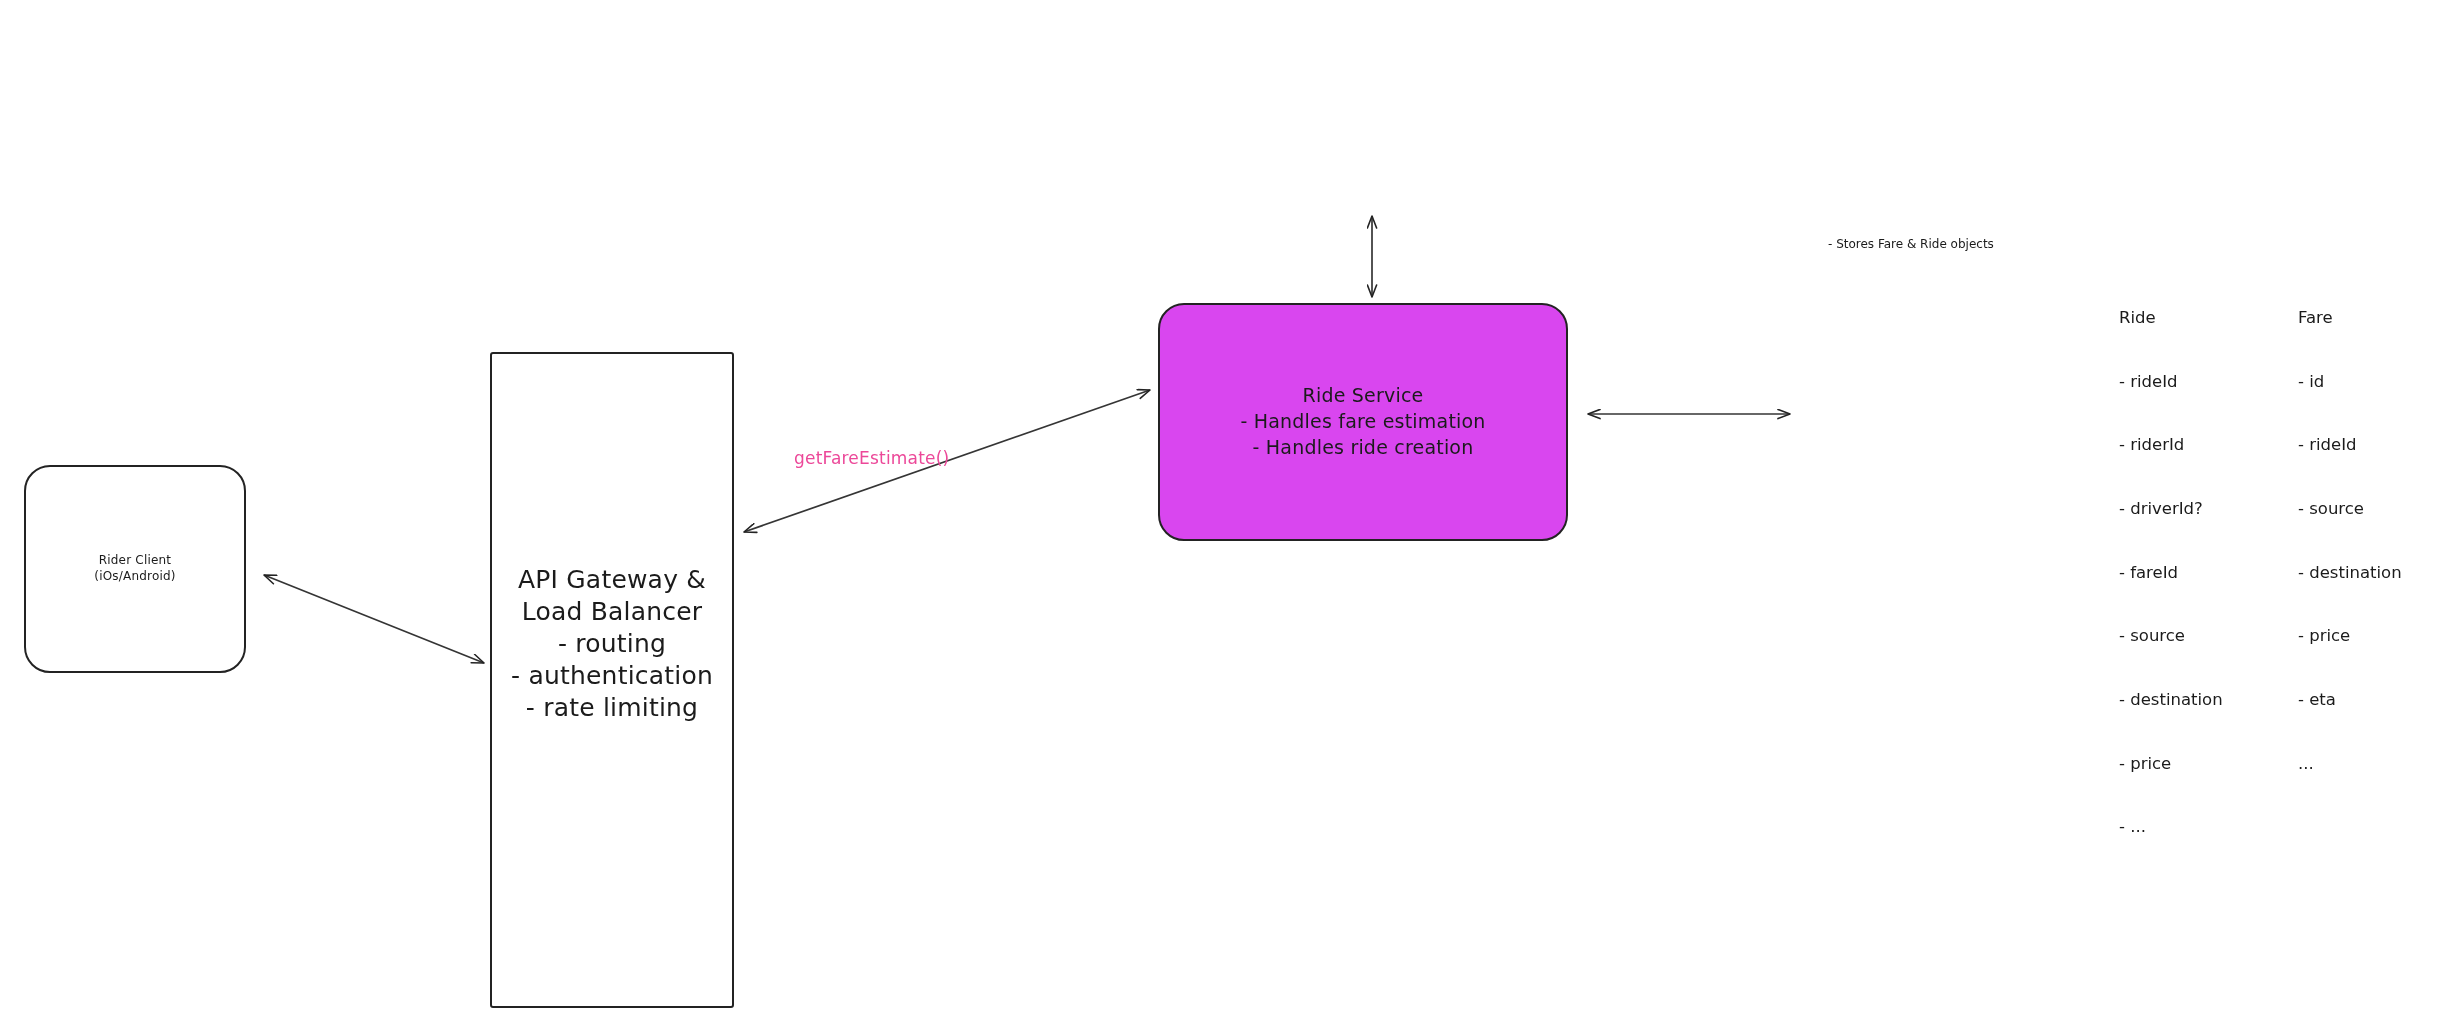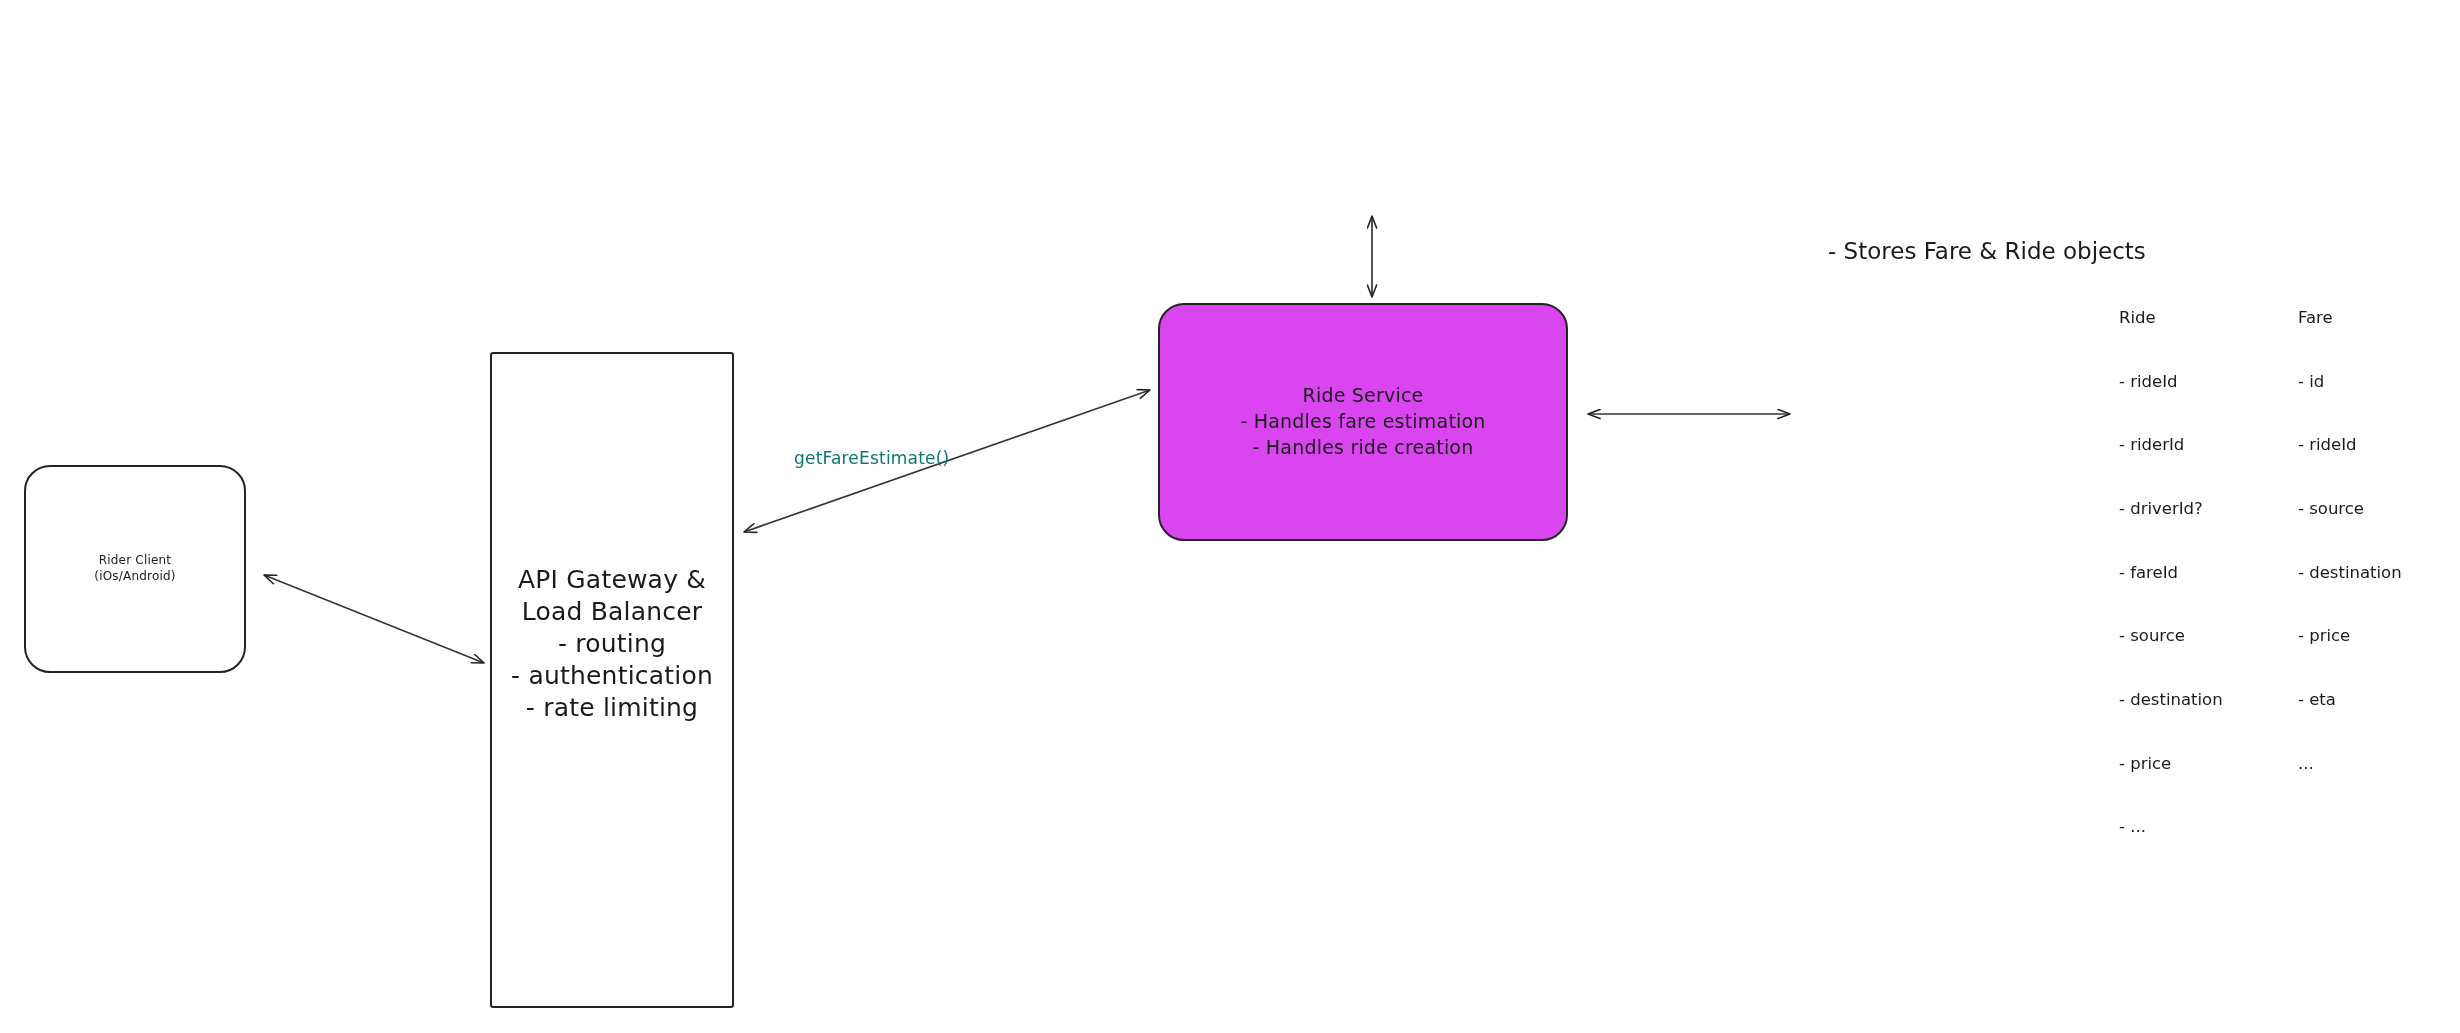--- a/index.html
+++ b/index.html
@@ -119,21 +119,21 @@
   
   .annotation {
     position: absolute;
     color: #1b1b1b;
     white-space: pre-line;
     font-family: "DejaVu Sans", sans-serif;
   }
   #db-note {
     left: 1828px;
     top: 237px;
-    font-size: 23px;
+    font-size: 12px;
     line-height: 1.3;
   }
   #ride-schema {
     left: 2119px;
     top: 270px;
     font-size: 16.5px;
     line-height: 1.93;
   }
   #fare-schema {
     left: 2298px;
@@ -143,21 +143,21 @@
   }
   .schema-title { display: block; }
   .schema-field { display: block; }
 
   
   #edge-label-fare {
     position: absolute;
     left: 794px;
     top: 448px;
     font-size: 17px;
-    color: #0f766e;
+    color: #ec4899;
     letter-spacing: 0.2px;
   }
 </style>
 </head>
 <body>
 
 <div id="canvas">
 
   <svg id="edges" viewBox="0 0 2460 1033" xmlns="http://www.w3.org/2000/svg">
     <defs>

